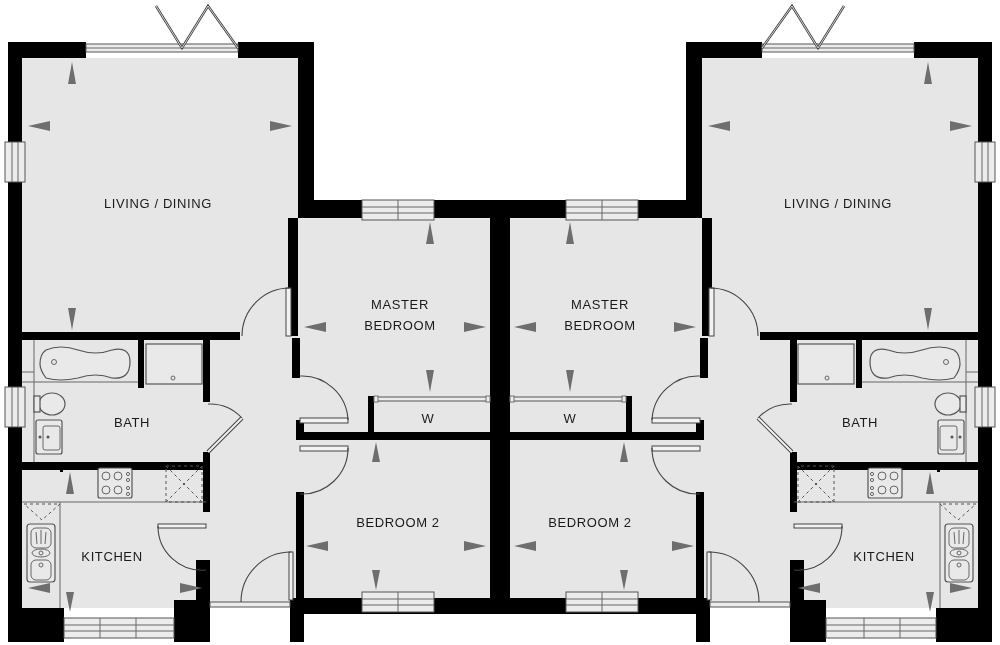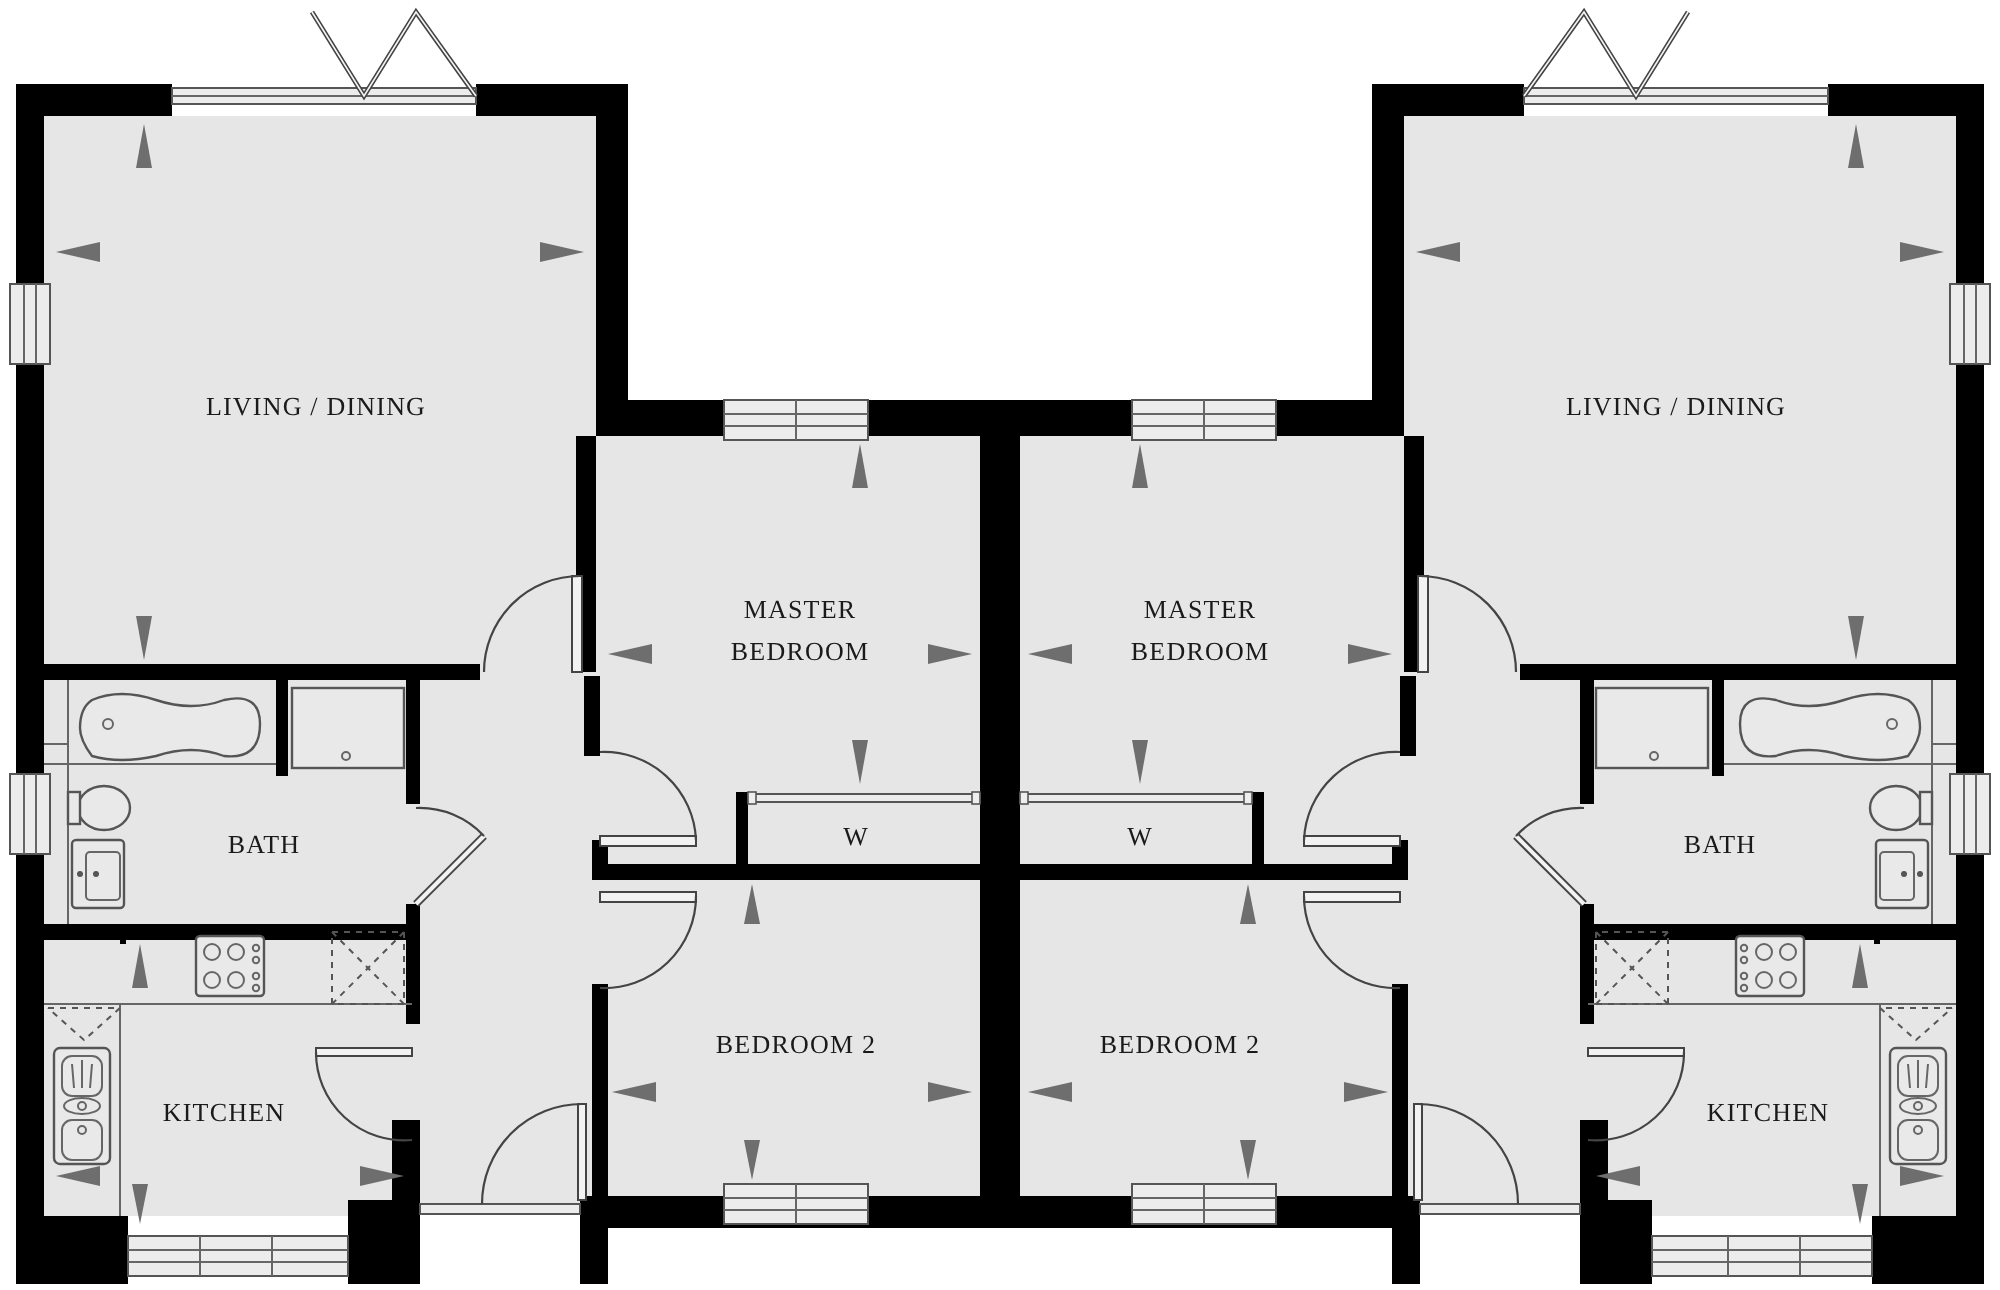--- a/index.html
+++ b/index.html
@@ -10,21 +10,21 @@
   .win-frame { fill: #ececec; stroke: #555; stroke-width: 1; }
   .win-line { stroke: #666; stroke-width: 1; fill: none; }
   .door-arc { fill: none; stroke: #444; stroke-width: 1.1; }
   .door-leaf { fill: #f2f2f2; stroke: #444; stroke-width: 1; }
   .fixture { fill: #e9e9e9; stroke: #555; stroke-width: 1.2; }
   .fixture-thin { fill: none; stroke: #666; stroke-width: 1; }
   .dash { fill: none; stroke: #555; stroke-width: 1; stroke-dasharray: 3 3; }
   .arrow { fill: #6e6e6e; }
   .room-label {
     position: absolute;
-    font-family: Liberation Serif, serif;
+    font-family: Liberation Sans, sans-serif;
     font-size: 13px;
     letter-spacing: 0.6px;
     color: #1a1a1a;
     text-align: center;
     line-height: 21px;
     white-space: nowrap;
     transform: translate(-50%, -50%);
   }
 </style>
 </head>

